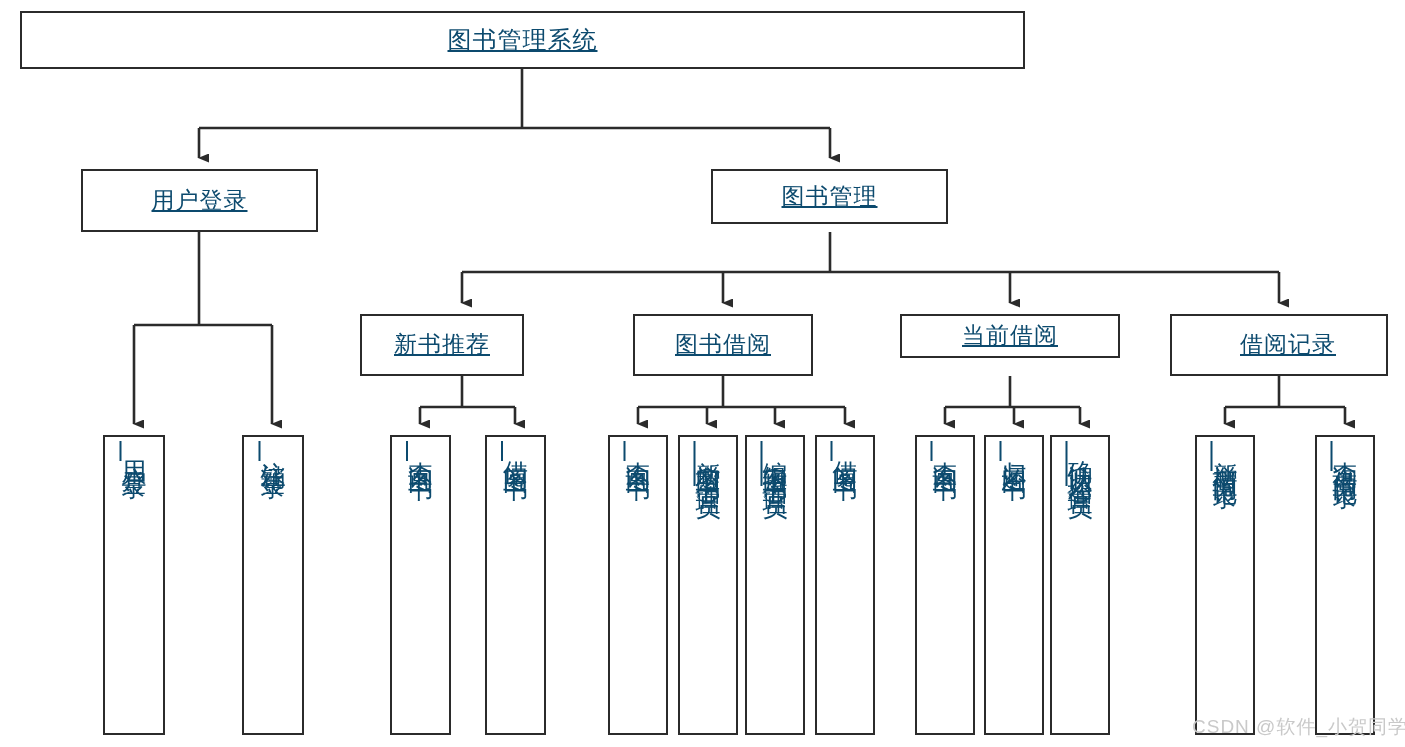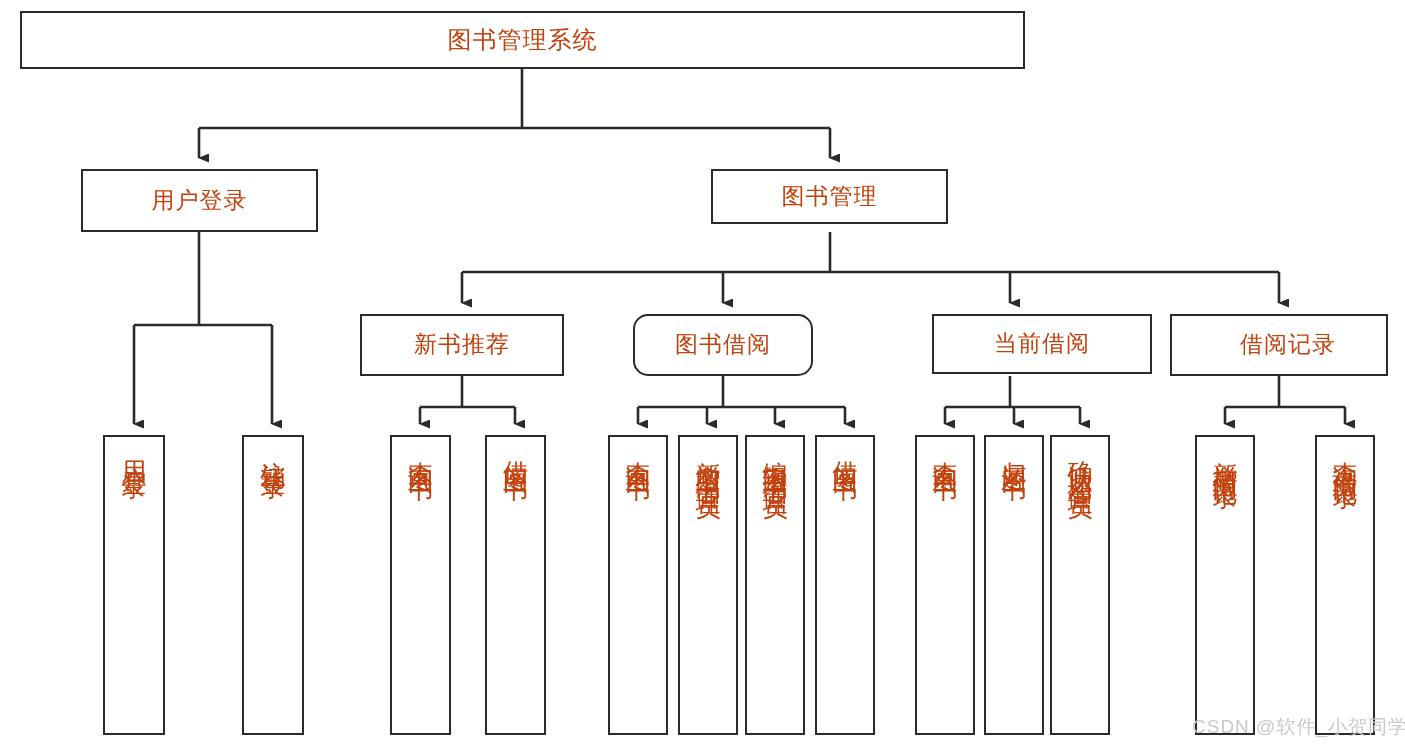--- a/index.html
+++ b/index.html
@@ -25,24 +25,25 @@
     position:absolute;
     box-sizing:border-box;
     border:2.2px solid #2b2b2b;
     background:#ffffff;
     display:flex;
     align-items:center;
     justify-content:center;
     text-align:center;
   }
   .node .lbl{
-    color:#c2410c;
+    color:#0c4a6e;
     line-height:1.12;
     letter-spacing:1px;
     white-space:pre-line;
+    text-decoration:underline;
   }
   
   .node.h .lbl{
     font-size:23px;
   }
   .node.root .lbl{ font-size:24px; }
   
   .node.v{
     align-items:flex-start;
     justify-content:center;
@@ -125,29 +126,29 @@
   </div>
 
   <div class="node h" style="left:81px; top:169px; width:237px; height:63px;">
     <span class="lbl">用户登录</span>
   </div>
 
   <div class="node h" style="left:711px; top:169px; width:237px; height:55px;">
     <span class="lbl">图书管理</span>
   </div>
 
-  <div class="node h" style="left:360px; top:314px; width:204px; height:62px;">
+  <div class="node h" style="left:360px; top:314px; width:164px; height:62px;">
     <span class="lbl">新书推荐</span>
   </div>
 
-  <div class="node h" style="left:633px; top:314px; width:180px; height:62px;border-radius:15px;">
+  <div class="node h" style="left:633px; top:314px; width:180px; height:62px;">
     <span class="lbl">图书借阅</span>
   </div>
 
-  <div class="node h" style="left:932px; top:314px; width:220px; height:60px;">
+  <div class="node h" style="left:900px; top:314px; width:220px; height:44px;">
     <span class="lbl">当前借阅</span>
   </div>
 
   <div class="node h" style="left:1170px; top:314px; width:218px; height:62px;padding-left:18px;">
     <span class="lbl">借阅记录</span>
   </div>
 
   <div class="node v" style="left:103px; top:435px; width:62px; height:300px;">
     <span class="lbl">用户登录</span>
   </div>

